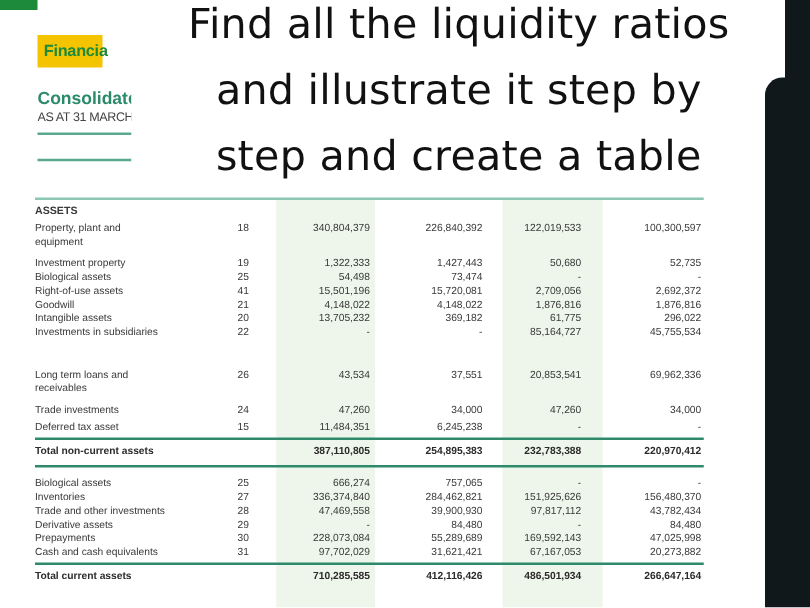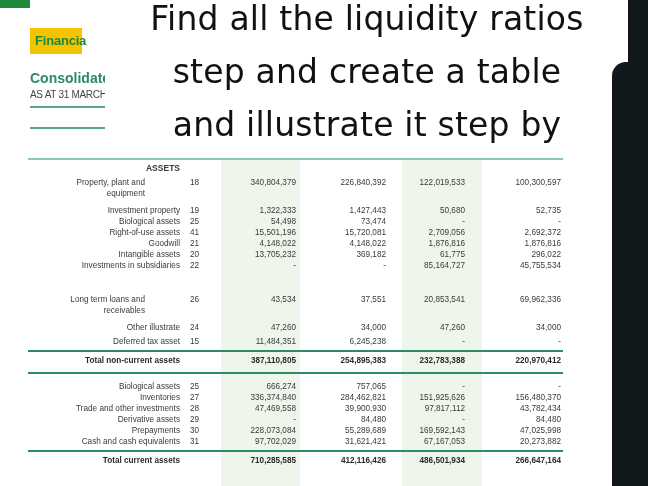--- a/index.html
+++ b/index.html
@@ -23,21 +23,21 @@
     .overlay { position: absolute; left: 105px; top: -6px; width: 505px; height: 162px; background: #fff; border-bottom-right-radius: 10px; }
     .question { position: absolute; left: 112px; top: -8px; width: 510px; text-align: center; font-family: "DejaVu Sans", sans-serif; font-size: 33px; line-height: 53px; color: #111; font-weight: 500; letter-spacing: 0.2px; }
 
     .table-top { position: absolute; left: 28px; top: 158px; width: 535px; height: 2px; background: #8cc7b4; }
 
     .shade1 { position: absolute; left: 221px; top: 160px; width: 79px; height: 326px; background: #eef5ea; }
     .shade2 { position: absolute; left: 402px; top: 160px; width: 80px; height: 326px; background: #eef5ea; }
 
     .rows { position: absolute; left: 0; top: 0; width: 614px; height: 486px; }
     .row { position: absolute; left: 28px; width: 535px; height: 11px; font-size: 8.2px; line-height: 11px; color: #3a3a3a; }
-    .row .label { position: absolute; left: 12px; width: 140px; text-align: right; }
+    .row .label { position: absolute; left: 0; width: 140px; }
     .row .note { position: absolute; left: 162px; width: 20px; text-align: left; }
     .row .v { position: absolute; width: 80px; text-align: right; }
     .row .c1 { left: 188px; width: 80px; }
     .row .c2 { left: 278px; width: 80px; }
     .row .c3 { left: 356px; width: 81px; }
     .row .c4 { left: 449px; width: 84px; }
     .row.bold { font-weight: bold; color: #2b2b2b; }
     .row.head .label { font-weight: bold; font-size: 8.5px; }
 
     .rule { position: absolute; left: 28px; width: 535px; height: 2px; background: #2e8a6b; }
@@ -51,22 +51,22 @@
     <span>Financia</span>
   </div>
   <div class="consol">Consolidated a</div>
   <div class="asat">AS AT 31 MARCH</div>
   <div class="hr1"></div>
   <div class="hr2"></div>
 
   <div class="overlay"></div>
   <div class="question">
     <div>Find all the liquidity ratios</div>
+    <div>and illustrate it step by</div>
     <div>step and create a table</div>
-    <div>and illustrate it step by</div>
   </div>
 
   <div class="table-top"></div>
   <div class="shade1"></div>
   <div class="shade2"></div>
 
   <div class="rows">
     <div class="row head" style="top:163px">
       <span class="label">ASSETS</span>
     </div>
@@ -130,21 +130,21 @@
 
     <div class="row" style="top:294px;height:22px">
       <span class="label" style="width:105px">Long term loans and receivables</span>
       <span class="note">26</span>
       <span class="v c1">43,534</span>
       <span class="v c2">37,551</span>
       <span class="v c3">20,853,541</span>
       <span class="v c4">69,962,336</span>
     </div>
     <div class="row" style="top:322px">
-      <span class="label">Other illustrate</span>
+      <span class="label">Trade investments</span>
       <span class="note">24</span>
       <span class="v c1">47,260</span>
       <span class="v c2">34,000</span>
       <span class="v c3">47,260</span>
       <span class="v c4">34,000</span>
     </div>
     <div class="row" style="top:336px">
       <span class="label">Deferred tax asset</span>
       <span class="note">15</span>
       <span class="v c1">11,484,351</span>

